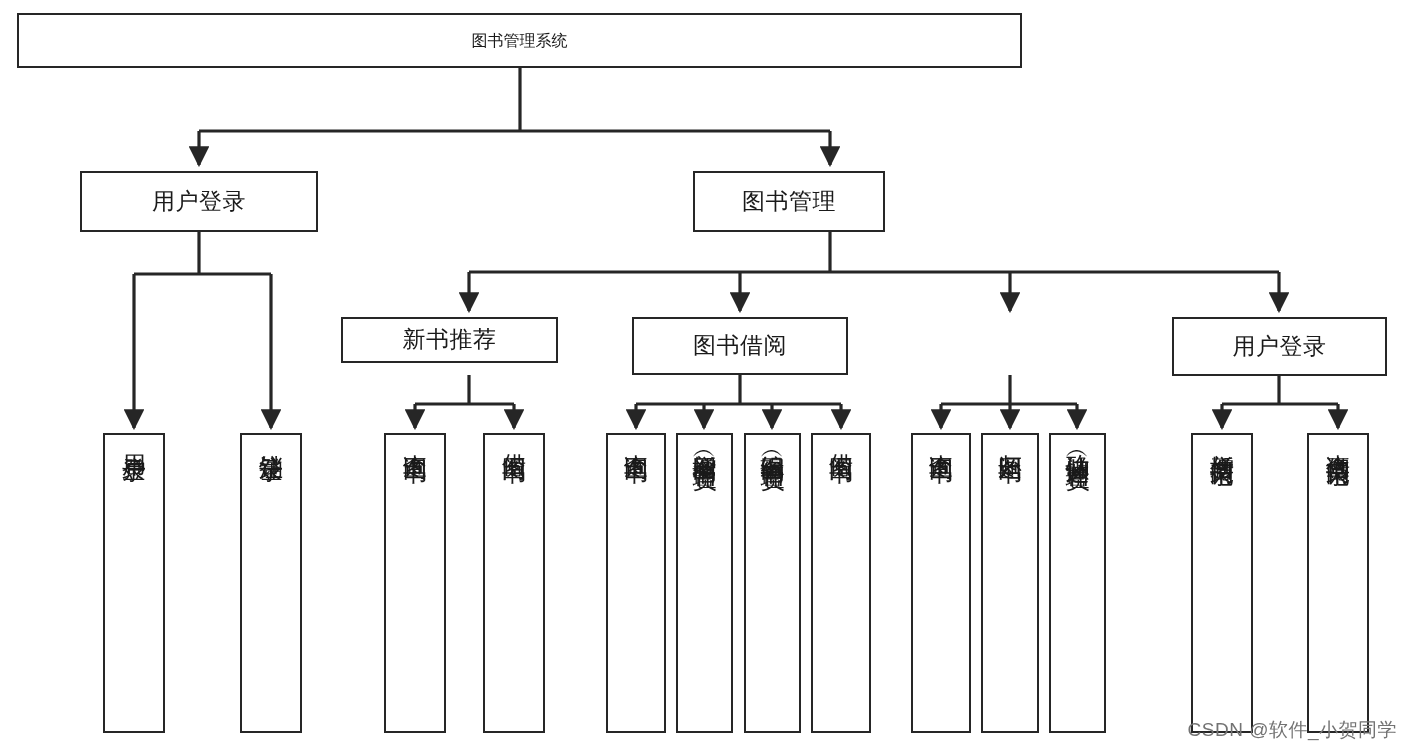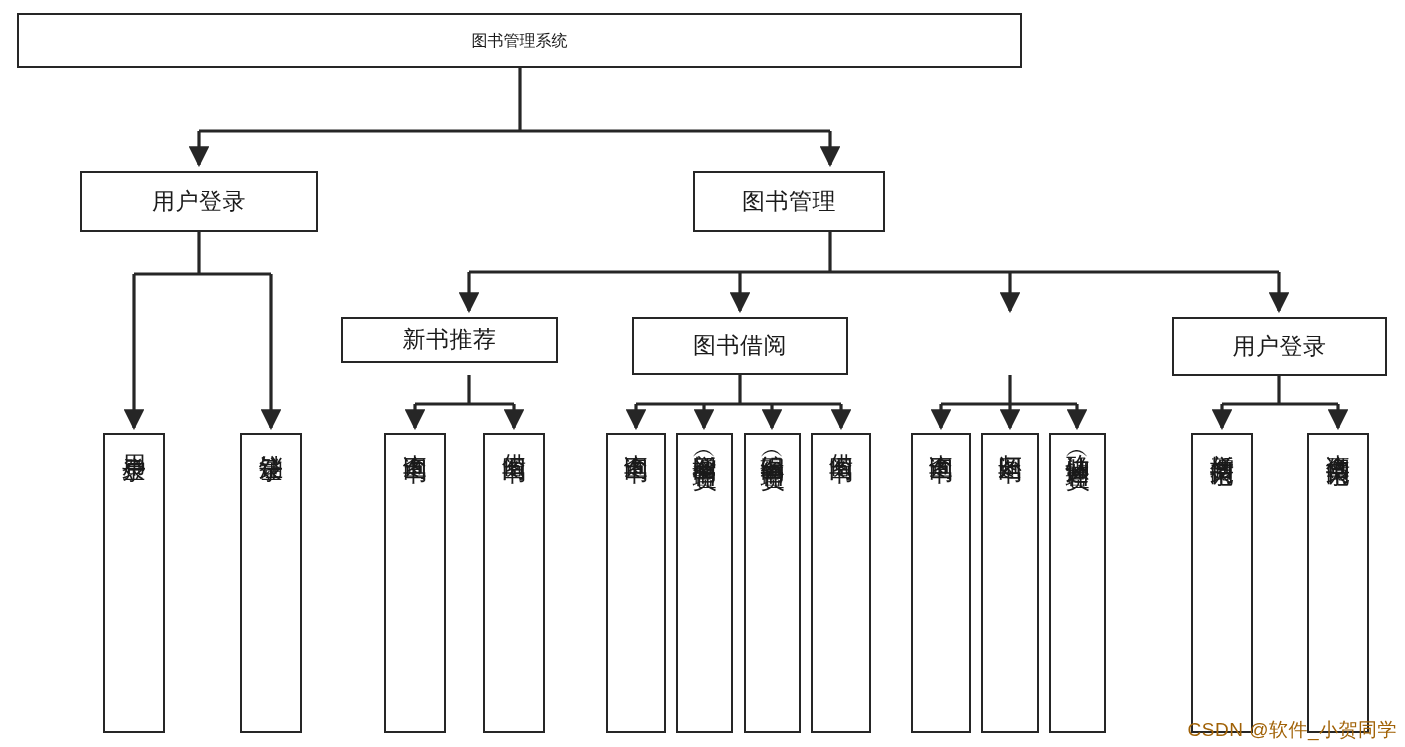--- a/index.html
+++ b/index.html
@@ -59,21 +59,21 @@
     line-height: 1.16;
     letter-spacing: 2px;
     white-space: nowrap;
     margin: 0 auto;
   }
   .watermark {
     position: absolute;
     right: 8px;
     bottom: 4px;
     font-size: 19px;
-    color: #a16207;
+    color: #737373;
     letter-spacing: 0.5px;
     white-space: nowrap;
     user-select: none;
     text-align: center;
   }
 </style>
 </head>
 <body>
 
 <div id="canvas">

